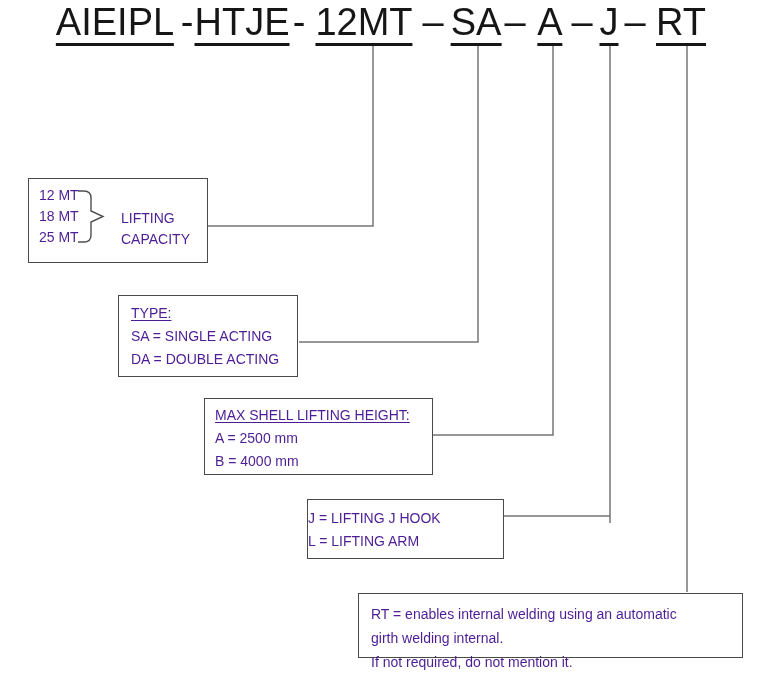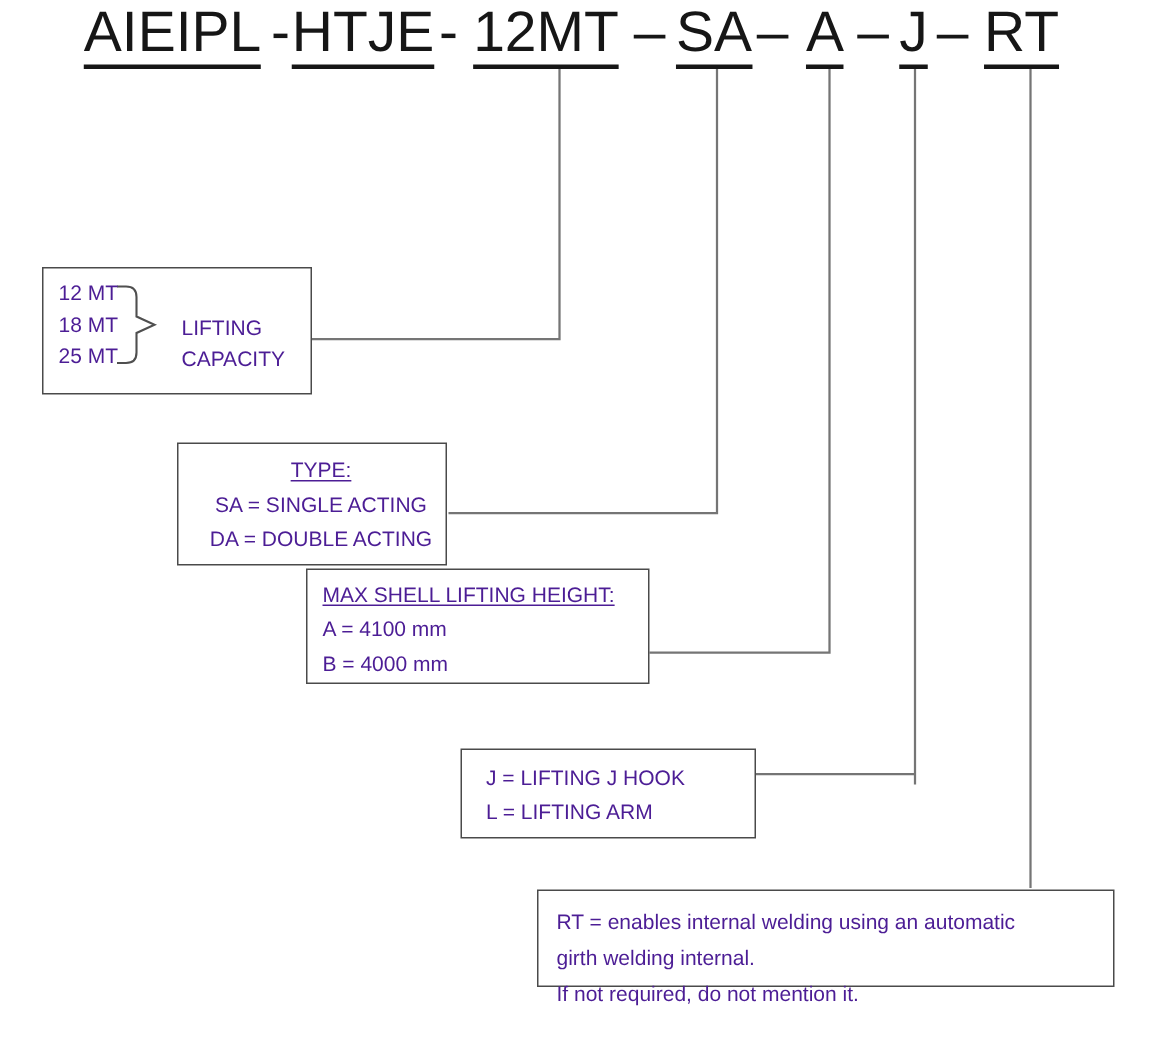--- a/index.html
+++ b/index.html
@@ -64,23 +64,23 @@
   .cap-values {
     padding: 6px 0 0 10px;
   }
   .cap-values div { line-height: 21px; }
   .cap-label {
     position: absolute;
     left: 92px;
     top: 29px;
   }
   .cap-label div { line-height: 21px; }
-  .pad-a { padding: 6px 0 0 12px; text-align: center; }
+  .pad-a { padding: 6px 0 0 12px; }
   .pad-b { padding: 5px 0 0 10px; }
-  .pad-c { padding: 7px 0 0 16px; }
+  .pad-c { padding: 7px 0 0 0; }
   .pad-d { padding: 8px 0 0 12px; }
   .nowrap { white-space: nowrap; }
 </style>
 </head>
 <body>
 
 <div class="stage">
 
   <svg class="overlay" viewBox="0 0 768 694" aria-hidden="true">
     <path class="conn" d="M373 46 V226 H208"></path>
@@ -118,23 +118,23 @@
       <div>CAPACITY</div>
     </div>
   </div>
 
   <div class="box pad-a lh23" style="left:118px;top:295px;width:180px;height:82px;">
     <div class="hd">TYPE:</div>
     <div>SA = SINGLE ACTING</div>
     <div>DA = DOUBLE ACTING</div>
   </div>
 
-  <div class="box pad-b lh23 nowrap" style="left:204px;top:379px;width:229px;height:77px;">
+  <div class="box pad-b lh23 nowrap" style="left:204px;top:398px;width:229px;height:77px;">
     <div class="hd">MAX SHELL LIFTING HEIGHT:</div>
-    <div>A = 4100 mm</div>
+    <div>A = 2500 mm</div>
     <div>B = 4000 mm</div>
   </div>
 
   <div class="box pad-c lh23" style="left:307px;top:499px;width:197px;height:60px;">
     <div>J = LIFTING J HOOK</div>
     <div>L = LIFTING ARM</div>
   </div>
 
   <div class="box pad-d lh24" style="left:358px;top:593px;width:385px;height:65px;">
     <div>RT = enables internal welding using an automatic</div>

